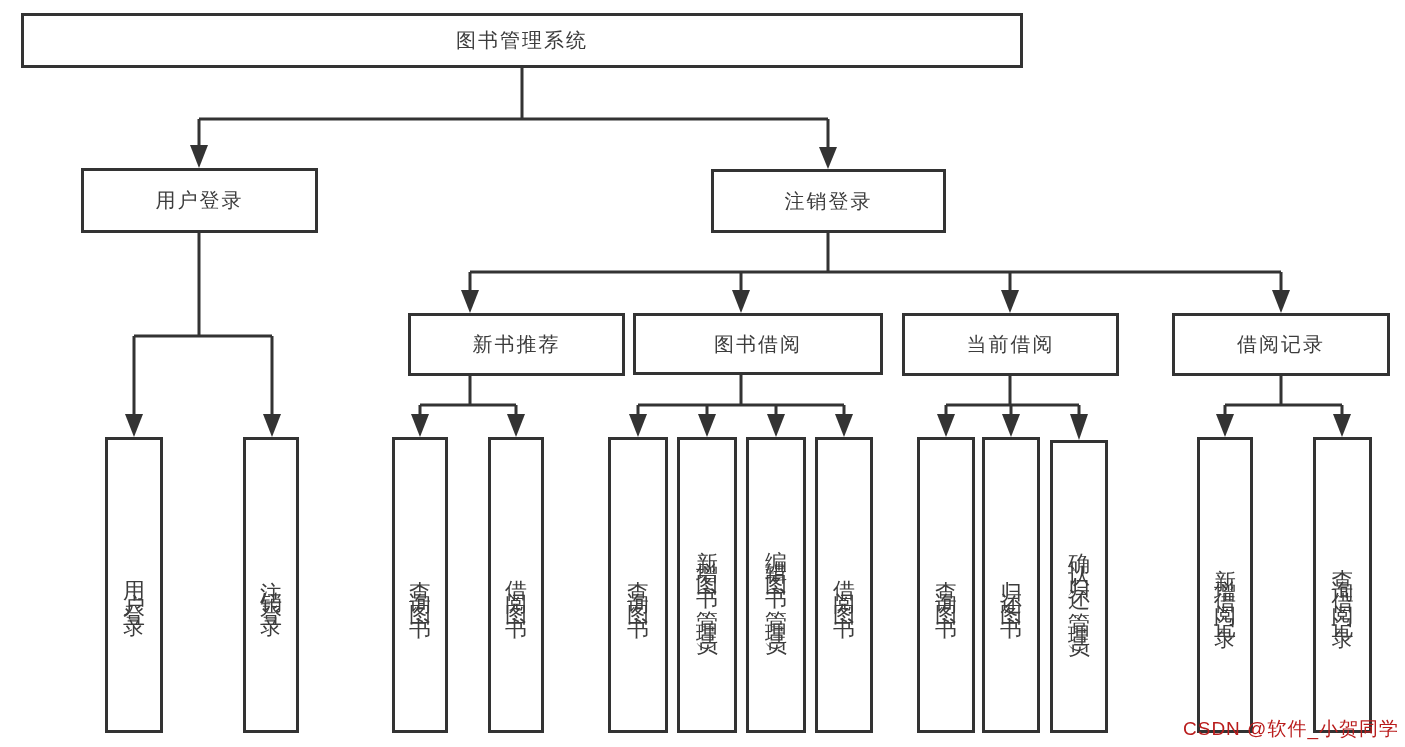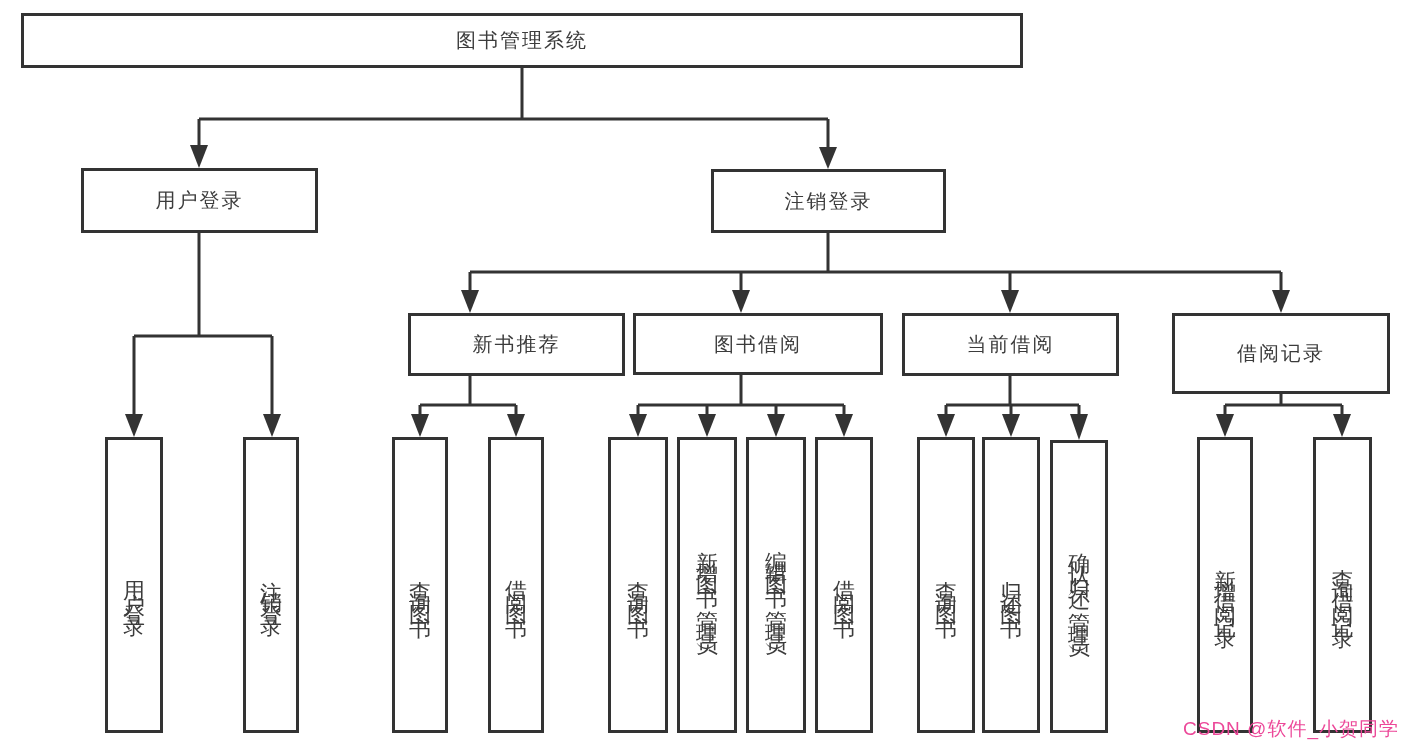--- a/index.html
+++ b/index.html
@@ -35,21 +35,21 @@
     padding-top:4px;
   }
   .root-node{font-size:20px;letter-spacing:2px;}
   .watermark{
     position:absolute;
     left:1183px;
     top:716px;
     width:214px;
     font-size:19px;
     letter-spacing:1px;
-    color:#ec4899;
+    color:#b91c1c;
     white-space:nowrap;
     text-align:right;
   }
 </style>
 </head>
 <body>
 
 <div class="canvas">
 
   <svg class="wires" width="1405" height="747" viewBox="0 0 1405 747" fill="none" stroke="#333333" stroke-width="3">
@@ -96,21 +96,21 @@
   </svg>
 
   <div class="node h-node root-node" style="left:21px;top:13px;width:1002px;height:55px;">图书管理系统</div>
 
   <div class="node h-node" style="left:81px;top:168px;width:237px;height:65px;">用户登录</div>
   <div class="node h-node" style="left:711px;top:169px;width:235px;height:64px;">注销登录</div>
 
   <div class="node h-node" style="left:362px;top:313px;width:217px;height:63px;margin-left:46px;">新书推荐</div>
   <div class="node h-node" style="left:633px;top:313px;width:250px;height:62px;">图书借阅</div>
   <div class="node h-node" style="left:902px;top:313px;width:217px;height:63px;">当前借阅</div>
-  <div class="node h-node" style="left:1172px;top:313px;width:218px;height:81px;">借阅记录</div>
+  <div class="node h-node" style="left:1172px;top:313px;width:218px;height:63px;">借阅记录</div>
 
   <div class="node v-node" style="left:105px;top:437px;width:58px;height:296px;">用户登录</div>
   <div class="node v-node" style="left:243px;top:437px;width:56px;height:296px;">注销登录</div>
 
   <div class="node v-node" style="left:392px;top:437px;width:56px;height:296px;">查询图书</div>
   <div class="node v-node" style="left:488px;top:437px;width:56px;height:296px;">借阅图书</div>
 
   <div class="node v-node" style="left:608px;top:437px;width:60px;height:296px;">查询图书</div>
   <div class="node v-node" style="left:677px;top:437px;width:60px;height:296px;">新增图书（管理员）</div>
   <div class="node v-node" style="left:746px;top:437px;width:60px;height:296px;">编辑图书（管理员）</div>

